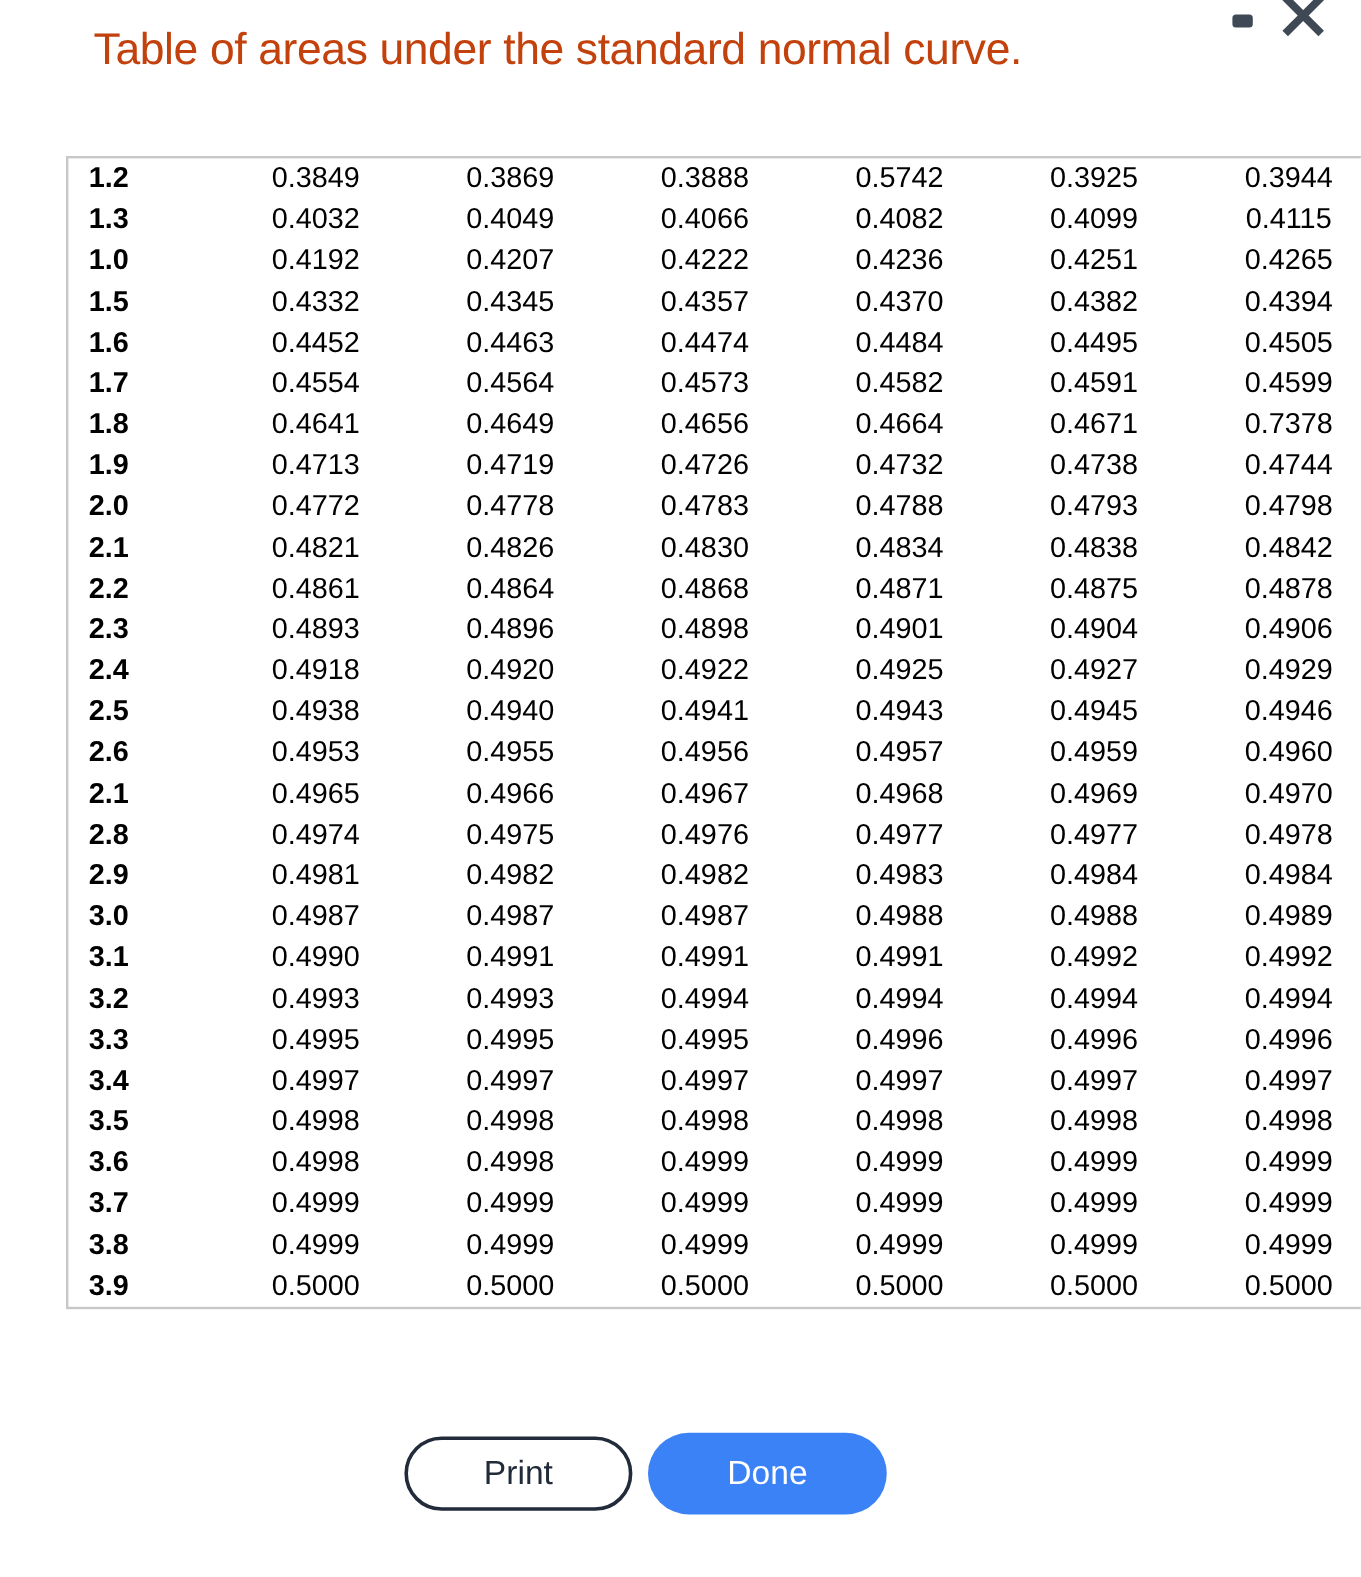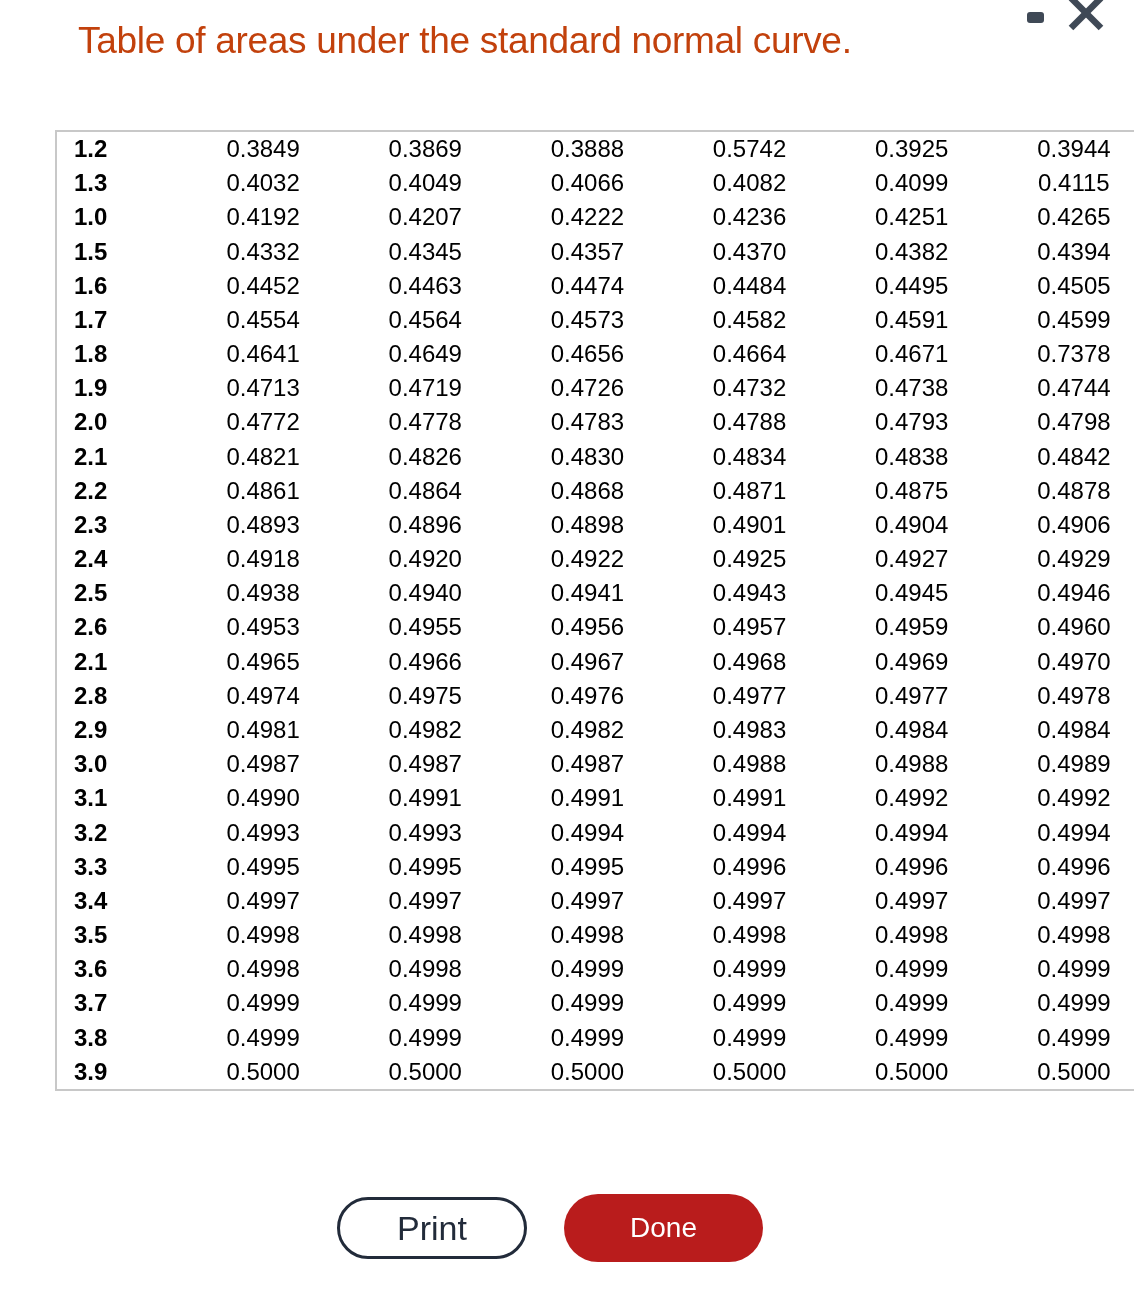--- a/index.html
+++ b/index.html
@@ -62,28 +62,28 @@
   table.ztable td { text-align: center; font-weight: 400; }
 
   .actions { position: absolute; left: 0; top: 1194px; width: 1134px; height: 70px; }
   .btn-outline {
     position: absolute; left: 337px; top: 3px;
     width: 190px; height: 62px;
     background: #ffffff;
     border: 3px solid #222B3A;
     border-radius: 31px;
     font-family: "Liberation Sans", sans-serif;
-    font-size: 34px;
+    font-size: 28px;
     color: #222B3A;
     cursor: pointer;
   }
   .btn-filled {
-    position: absolute; left: 564px; top: 0;
+    position: absolute; left: 540px; top: 0;
     width: 199px; height: 68px;
-    background: #b91c1c;
+    background: #3b82f6;
     border: none;
     border-radius: 34px;
     font-family: "Liberation Sans", sans-serif;
     font-size: 28px;
     color: #ffffff;
     cursor: pointer;
   }
 </style>
 </head>
 <body>

